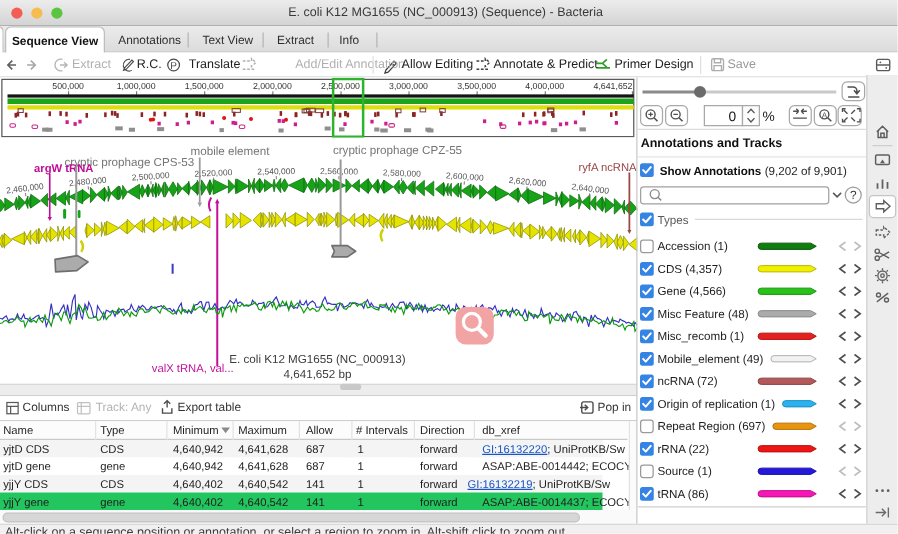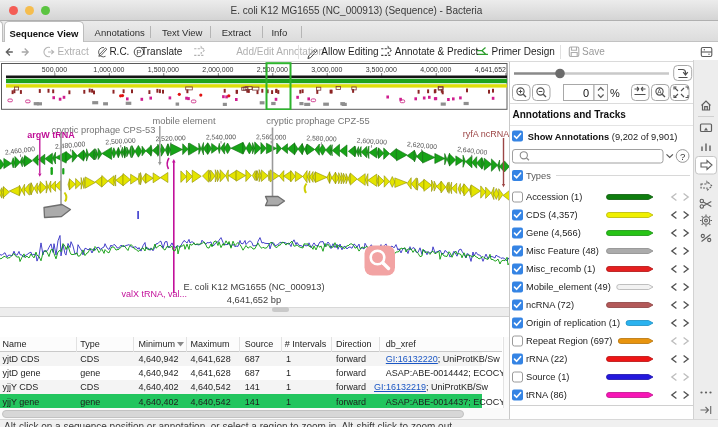--- a/index.html
+++ b/index.html
@@ -82,21 +82,21 @@
     </g>
     <g stroke="#5a5a5a" fill="none" stroke-width="1.1">
       <rect x="701.3" y="5.5" width="10.5" height="9" rx="1.5"></rect>
         <path d="M 701.3,10 h 10.5"></path>
       <circle cx="704.3" cy="7.8" r="0.7" fill="#5a5a5a" stroke="none"></circle>
         <circle cx="709" cy="12.2" r="0.7" fill="#5a5a5a" stroke="none"></circle>
     </g>
   </svg>
   <span style="left:57.6px;color:#b0b0b0;">Extract</span>
   <span style="left:109.4px;color:#1f1f1f;">R.C.</span>
-  <span style="left:141px;color:#1f1f1f;">Translate</span>
+  <span style="left:151px;color:#1f1f1f;">Translate</span>
   <span style="left:208.2px;color:#b0b0b0;margin-left:28px;">Add/Edit Annotation</span>
   <span style="left:321.3px;color:#1f1f1f;">Allow Editing</span>
   <span style="left:394.8px;color:#1f1f1f;">Annotate &amp; Predict</span>
   <span style="left:491.5px;color:#1f1f1f;">Primer Design</span>
   <span style="left:582px;color:#9a9a9a;">Save</span>
   <div class="tsep" style="left:297.5px;"></div>
   <div class="tsep" style="left:560px;"></div>
 </div>
 <div id="leftpane" class="abs">
   <svg width="510" height="48" viewBox="0 0 510 48" style="position:absolute;left:0;top:0px">
@@ -517,36 +517,59 @@
       <text x="254" y="180.2" font-size="9.3" fill="#3c3c3c" text-anchor="middle">E. coli K12 MG1655 (NC_000913)</text>
       <text x="254" y="192.5" font-size="9.3" fill="#3c3c3c" text-anchor="middle">4,641,652 bp</text>
       <text x="187" y="187.3" font-size="9" fill="#c2109a" text-anchor="end">valX tRNA, val...</text>
       <rect x="364.5" y="135.5" width="30.5" height="30" rx="8" fill="#f2a3a3"></rect>
       <circle cx="377.5" cy="147.5" r="6.8" fill="none" stroke="#ffffff" stroke-width="2.6"></circle>
       <line x1="383" y1="153" x2="388.5" y2="158.5" stroke="#ffffff" stroke-width="3.4" stroke-linecap="round"></line>
     </svg>
   <div id="grip">
       <div class="pill"></div>
     </div>
+  <div id="tbltool">
+    <svg class="rsvg" width="510" height="20" viewBox="0 0 510 20">
+      <g stroke="#5a5a5a" fill="none" stroke-width="1">
+        <rect x="5.5" y="5" width="9" height="9"></rect>
+          <path d="M 5.5,8 h 9 M 8.5,8 v 6"></path>
+      </g>
+      <g stroke="#c0c0c0" fill="none" stroke-width="1">
+        <rect x="62" y="5" width="10" height="9" rx="1"></rect>
+          <path d="M 62,8 h 10 M 65,5 v 9"></path>
+      </g>
+      <g stroke="#4a4a4a" fill="none" stroke-width="1.1">
+        <path d="M 133.7,9 v -5 m -2.5,2 l 2.5,-2.5 l 2.5,2.5 M 130,9.5 v 4 h 7.5 v -4"></path>
+      </g>
+      <g stroke="#4a4a4a" fill="none" stroke-width="1.1">
+        <rect x="465.4" y="4.5" width="9" height="9" rx="1.5"></rect>
+          <path d="M 464,9 h 6 m -2.2,-2.2 l 2.4,2.2 l -2.4,2.2"></path>
+      </g>
+    </svg>
+    <span style="left:18.1px;">Columns</span>
+    <span style="left:76.6px;color:#b3b3b3;">Track: Any</span>
+    <span style="left:142.1px;">Export table</span>
+    <span style="left:478px;">Pop in</span>
+  </div>
   <div id="tbl">
     <div class="hrow"></div>
     <div class="colsep" style="left:76.4px;"></div>
     <div class="colsep" style="left:132.8px;"></div>
     <div class="colsep" style="left:186.4px;"></div>
     <div class="colsep" style="left:238.6px;"></div>
     <div class="colsep" style="left:281px;"></div>
     <div class="colsep" style="left:331.3px;"></div>
     <div class="colsep" style="left:379.3px;"></div>
     <div class="c" style="left:2.5px;">Name</div>
     <div class="c" style="left:80.2px;">Type</div>
     <div class="c" style="left:138.4px;">Minimum <svg width="7" height="6" viewBox="0 0 7 6" style="vertical-align:0.5px">
           <polygon points="0,1 7,1 3.5,5.5" fill="#8a8a8a"></polygon>
         </svg></div>
     <div class="c" style="left:190.6px;">Maximum</div>
-    <div class="c" style="left:244.8px;">Source</div>
+    <div class="c" style="left:244.8px;">Allow</div>
     <div class="c" style="left:284.8px;"># Intervals</div>
     <div class="c" style="left:336.1px;">Direction</div>
     <div class="c" style="left:385.8px;">db_xref</div>
     <div class="trow" style="top:14.5px;background:#f4f4f4;">
       <div class="c" style="left:2.5px;">yjtD CDS</div>
         <div class="c" style="left:80.2px;">CDS</div>
       <div class="c" style="left:138.4px;">4,640,942</div>
         <div class="c" style="left:190.6px;">4,641,628</div>
       <div class="c" style="left:244.8px;">687</div>
         <div class="c" style="left:286px;">1</div>

